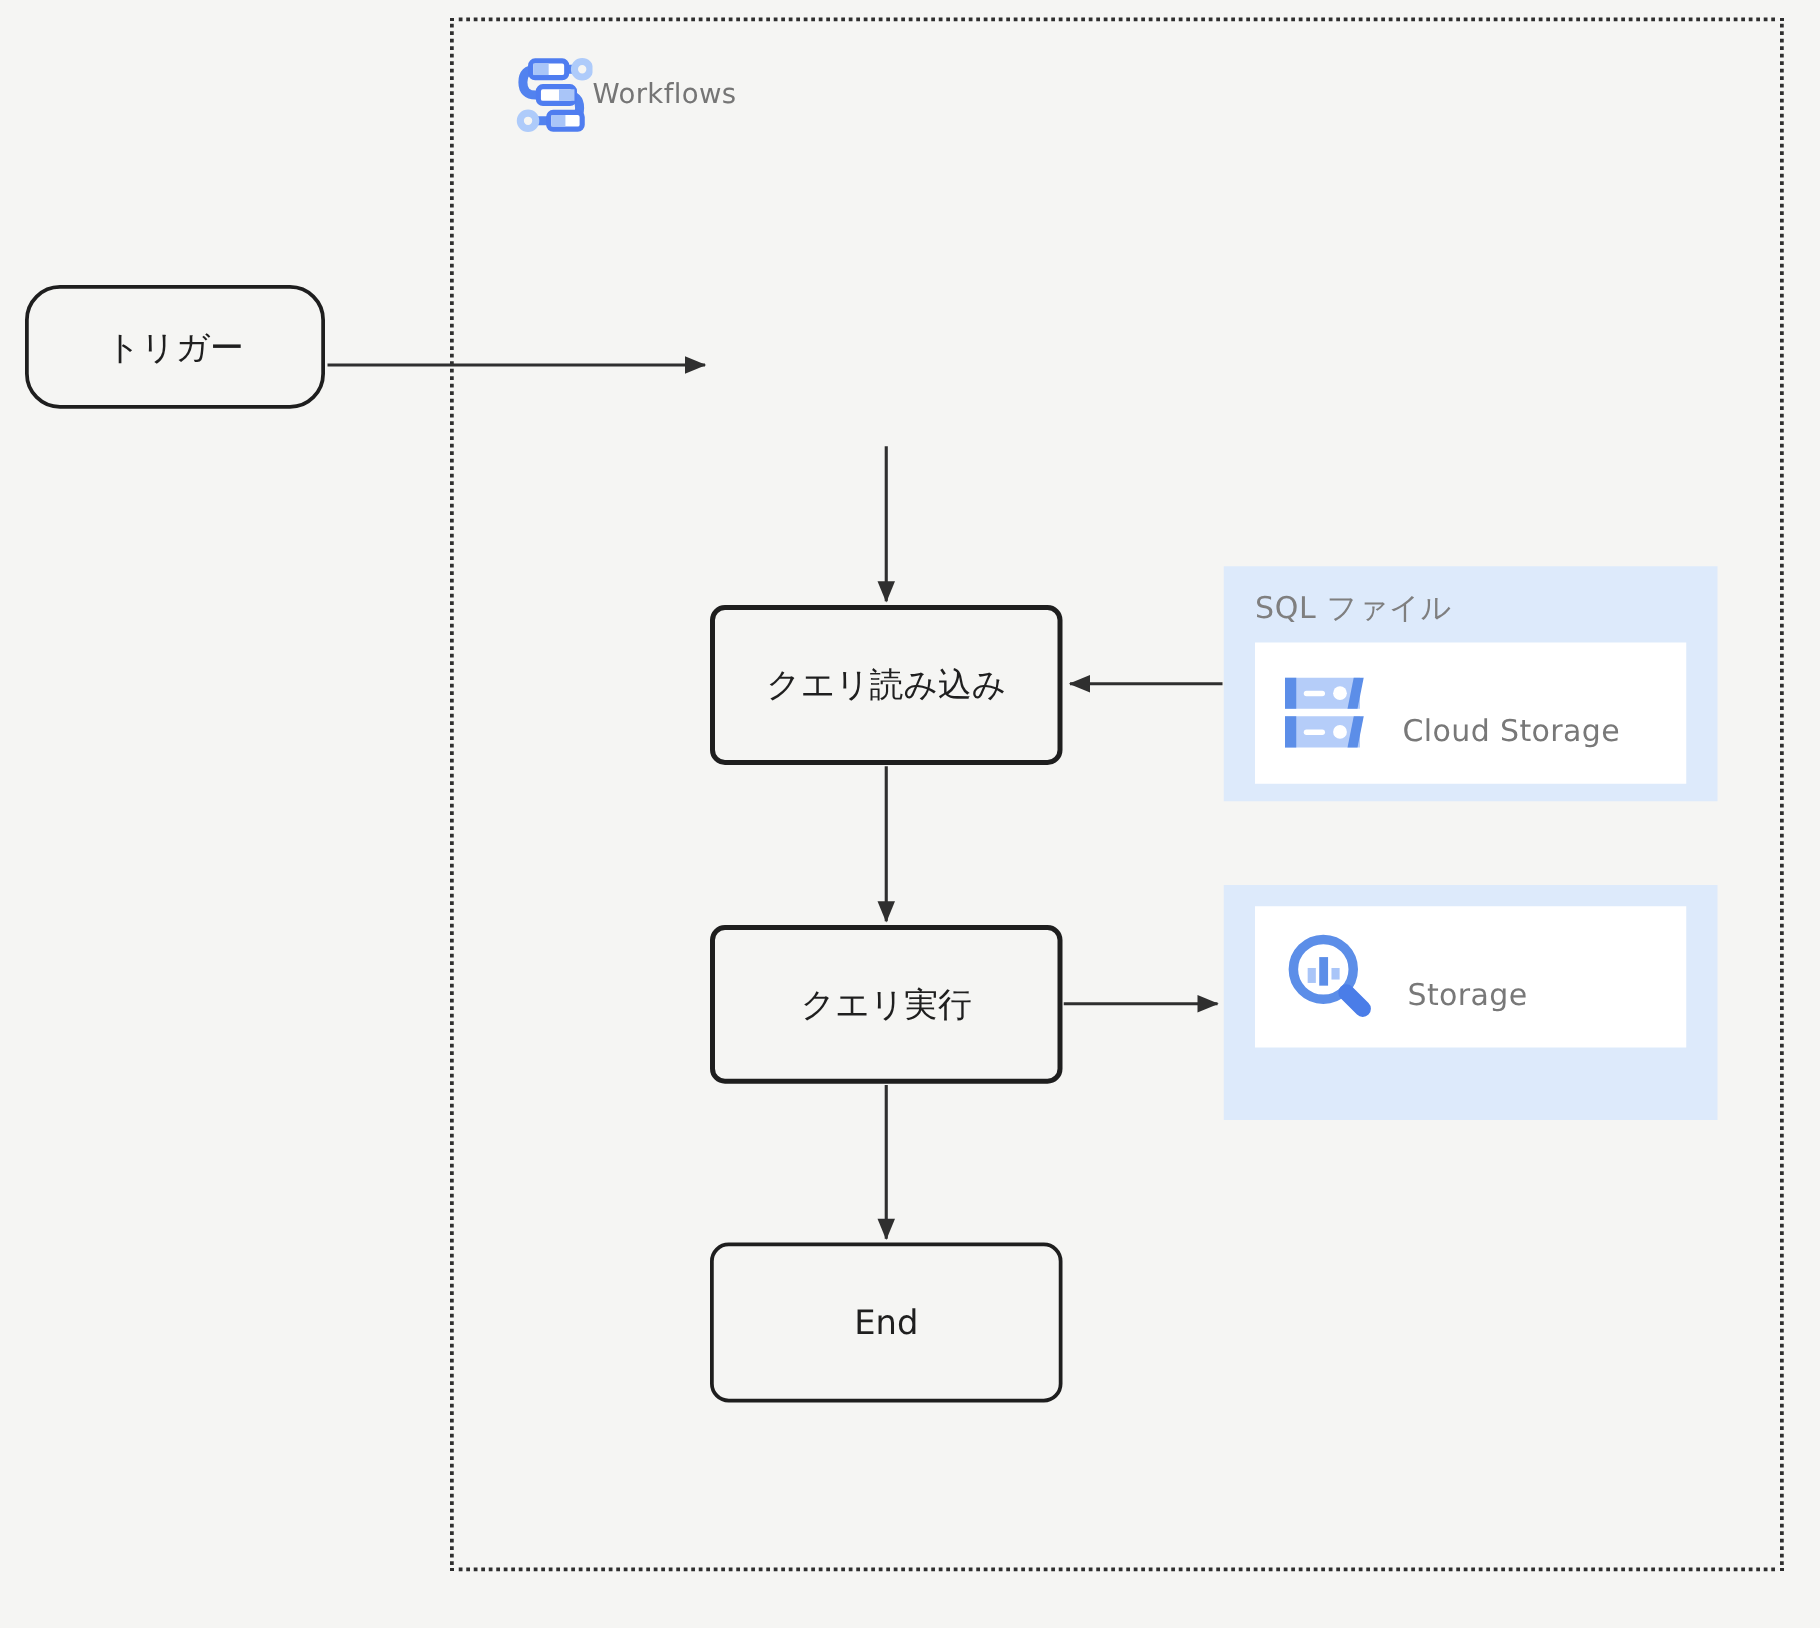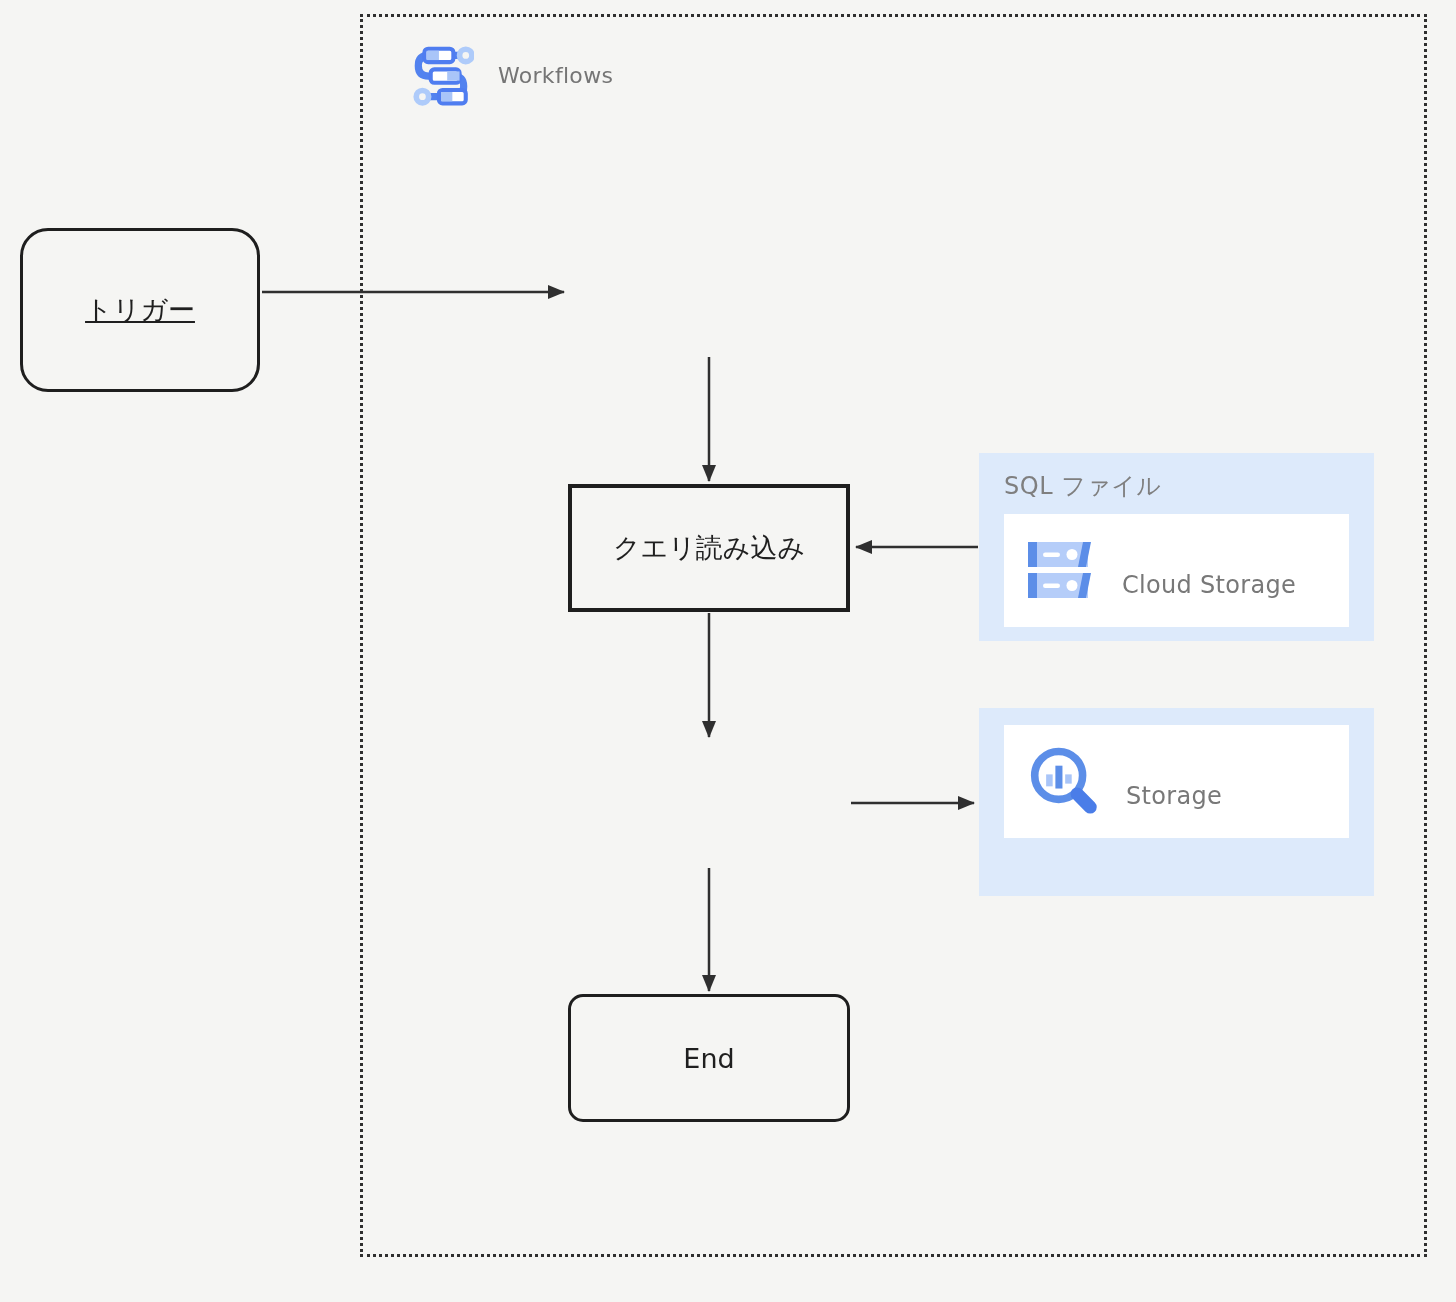--- a/index.html
+++ b/index.html
@@ -17,37 +17,37 @@
   .workflow-frame {
     position: absolute;
     left: 360px; top: 14px;
     width: 1067px; height: 1243px;
     border: 3px dotted #2f2f2f;
   }
 
   .wf-header {
     position: absolute;
     left: 408px; top: 42px;
-    display: flex; align-items: center; gap: 24px;
+    display: flex; align-items: center; 
   }
   .wf-header .wf-icon { width: 66px; height: 66px; display: block; }
   .wf-header .wf-label { color: #757575; font-size: 22px; letter-spacing: 0.3px; }
 
   .node {
     position: absolute;
     display: flex; align-items: center; justify-content: center;
     color: #1f1f1f;
     font-size: 27px;
     background: transparent;
     text-align: center;
   }
   .node--rounded { border: 3px solid #1e1e1e; border-radius: 28px; }
-  .node--rect    { border: 4px solid #1e1e1e; border-radius: 0; }
+  .node--rect    { border: 4px solid #1e1e1e; border-radius: 12px; }
 
-  .node--trigger { left: 20px;  top: 228px; width: 240px; height: 164px; text-decoration: underline; }
+  .node--trigger { left: 20px;  top: 228px; width: 240px; height: 99px; }
   .node--start   { left: 568px; top: 228px; width: 282px; height: 128px; }
   .node--load    { left: 568px; top: 484px; width: 282px; height: 128px; }
   .node--run     { left: 568px; top: 740px; width: 282px; height: 127px; }
   .node--end     { left: 568px; top: 994px; width: 282px; height: 128px; border-radius: 15px; }
 
   .panel {
     position: absolute;
     left: 979px;
     width: 395px; height: 188px;
     background: #ddeafb;
@@ -111,20 +111,23 @@
 
   <div class="node node--rounded node--trigger">
     <span>トリガー</span>
   </div>
 
 
   <div class="node node--rect node--load">
     <span>クエリ読み込み</span>
   </div>
 
+  <div class="node node--rect node--run">
+    <span>クエリ実行</span>
+  </div>
 
   <div class="node node--rounded node--end">
     <span>End</span>
   </div>
 
   <div class="panel panel--sql-file">
     <div class="panel__title">SQL ファイル</div>
     <div class="panel__card">
       <svg class="card-icon" width="66" height="57" viewBox="0 0 66 57">
         <g>

